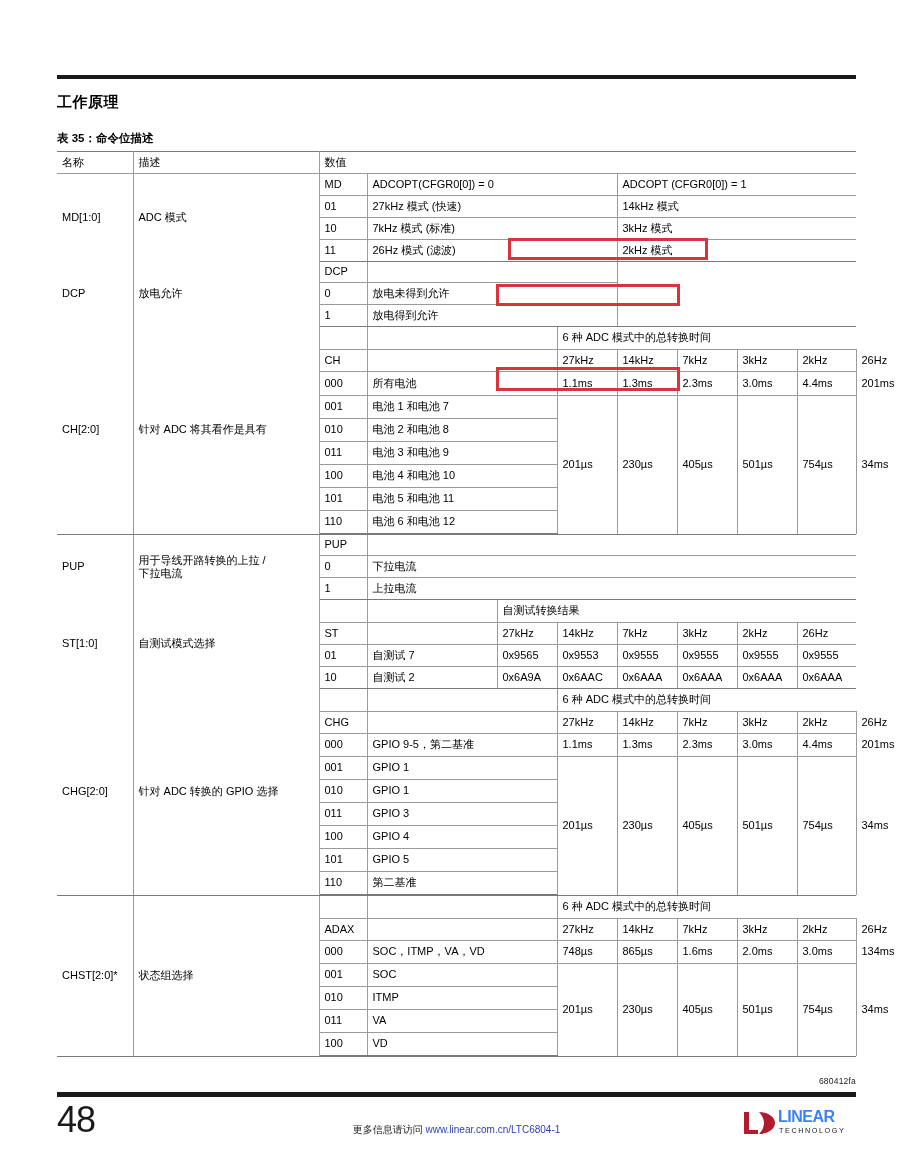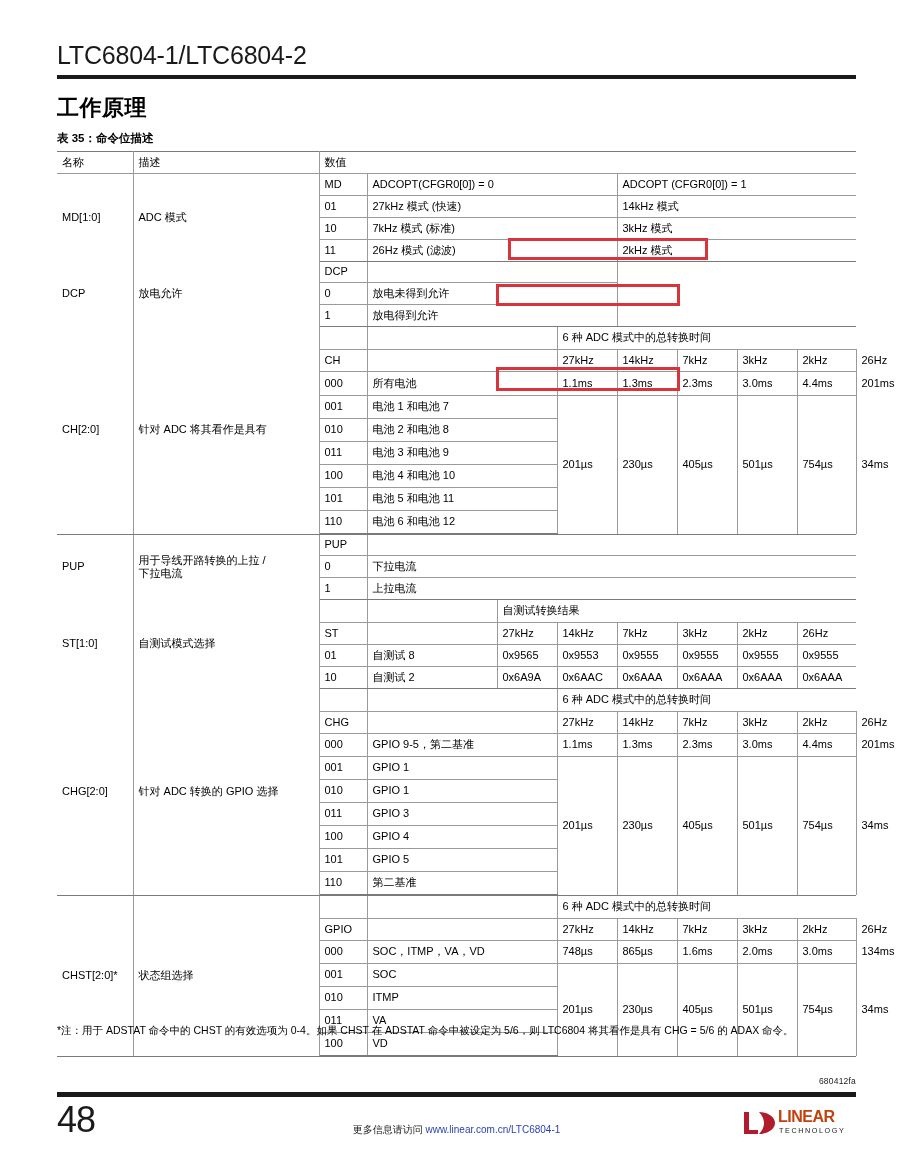--- a/index.html
+++ b/index.html
@@ -38,21 +38,21 @@
     left: 57px;
     top: 75px;
     width: 799px;
     height: 4px;
     background: #1a1a1a;
   }
   .section-title {
     position: absolute;
     left: 57px;
     top: 93px;
-    font-size: 22px;
+    font-size: 15px;
     font-weight: bold;
     letter-spacing: 0.5px;
   }
   .table-caption {
     position: absolute;
     left: 57px;
     top: 131px;
     font-size: 11.5px;
     font-weight: bold;
   }
@@ -164,21 +164,21 @@
     left: 0; top: 2px;
     width: 34px; height: 26px;
   }
   .lt-logo .lt-word {
     position: absolute;
     left: 36px;
     top: 1px;
     font-size: 16px;
     font-weight: bold;
     letter-spacing: -0.5px;
-    color: #c2410c;
+    color: #3b82f6;
     line-height: 1;
   }
   .lt-logo .lt-sub {
     position: absolute;
     left: 37px;
     top: 19px;
     font-size: 7.2px;
     letter-spacing: 1.6px;
     color: #1a1a1a;
     line-height: 1;
@@ -195,21 +195,20 @@
     letter-spacing: 1px;
     white-space: nowrap;
     pointer-events: none;
   }
 </style>
 </head>
 <body>
 
 <div class="page">
 
-  <div class="part-title">LTC6804-1/LTC6804-2</div>
   <div class="header-rule"></div>
   <div class="section-title">工作原理</div>
   <div class="table-caption">表 35：命令位描述</div>
 
   <table class="tbl">
     <colgroup>
       <col style="width:76px">
       <col style="width:186px">
       <col style="width:48px">
       <col style="width:130px">
@@ -367,21 +366,21 @@
       <td class="bb-thin br-thin"></td>
       <td class="bb-thin br-thin c-center">27kHz</td>
       <td class="bb-thin br-thin c-center">14kHz</td>
       <td class="bb-thin br-thin c-center">7kHz</td>
       <td class="bb-thin br-thin c-center">3kHz</td>
       <td class="bb-thin br-thin c-center">2kHz</td>
       <td class="bb-thin c-center">26Hz</td>
     </tr>
     <tr style="height:22px">
       <td class="bb-thin br-thin">01</td>
-      <td class="bb-thin br-thin">自测试 8</td>
+      <td class="bb-thin br-thin">自测试 7</td>
       <td class="bb-thin br-thin c-center">0x9565</td>
       <td class="bb-thin br-thin c-center">0x9553</td>
       <td class="bb-thin br-thin c-center">0x9555</td>
       <td class="bb-thin br-thin c-center">0x9555</td>
       <td class="bb-thin br-thin c-center">0x9555</td>
       <td class="bb-thin c-center">0x9555</td>
     </tr>
     <tr style="height:22px">
       <td class="bb-thick br-thin">10</td>
       <td class="bb-thick br-thin">自测试 2</td>
@@ -464,21 +463,21 @@
     </tr>
 
     <tr style="height:23px">
       <td class="br-thin" rowspan="7">CHST[2:0]*</td>
       <td class="br-thin" rowspan="7">状态组选择</td>
       <td class="bb-thin br-thin"></td>
       <td class="bb-thin br-thin" colspan="2"></td>
       <td class="bb-thin c-center" colspan="6">6 种 ADC 模式中的总转换时间</td>
     </tr>
     <tr style="height:22px">
-      <td class="bb-thin br-thin">GPIO</td>
+      <td class="bb-thin br-thin">ADAX</td>
       <td class="bb-thin br-thin" colspan="2"></td>
       <td class="bb-thin br-thin c-center">27kHz</td>
       <td class="bb-thin br-thin c-center">14kHz</td>
       <td class="bb-thin br-thin c-center">7kHz</td>
       <td class="bb-thin br-thin c-center">3kHz</td>
       <td class="bb-thin br-thin c-center">2kHz</td>
       <td class="bb-thin c-center">26Hz</td>
     </tr>
     <tr style="height:23px">
       <td class="bb-thin br-thin">000</td>
@@ -524,21 +523,20 @@
       <td class="bb-thick"></td>
       <td class="bb-thick"></td>
     </tr>
   </tbody>
     </table>
 
   <div class="hl" id="hl-md11"></div>
   <div class="hl" id="hl-dcp0"></div>
   <div class="hl" id="hl-ch000"></div>
 
-  <div class="footnote">*注：用于 ADSTAT 命令中的 CHST 的有效选项为 0-4。如果 CHST 在 ADSTAT 命令中被设定为 5/6，则 LTC6804 将其看作是具有 CHG = 5/6 的 ADAX 命令。</div>
 
   <div class="doccode">680412fa</div>
   <div class="footer-rule"></div>
   <div class="pagenum">48</div>
   <div class="footer-info"><span>更多信息请访问 </span><span class="lnk">www.linear.com.cn/LTC6804-1</span></div>
 
   <div class="lt-logo">
     <span class="lt-mark">
       <svg width="34" height="26" viewBox="0 0 34 26" xmlns="http://www.w3.org/2000/svg">
         <path d="M2 2 L2 24 L16 24 L16 20 L7 20 L7 2 Z" fill="#b01c2e"></path>

